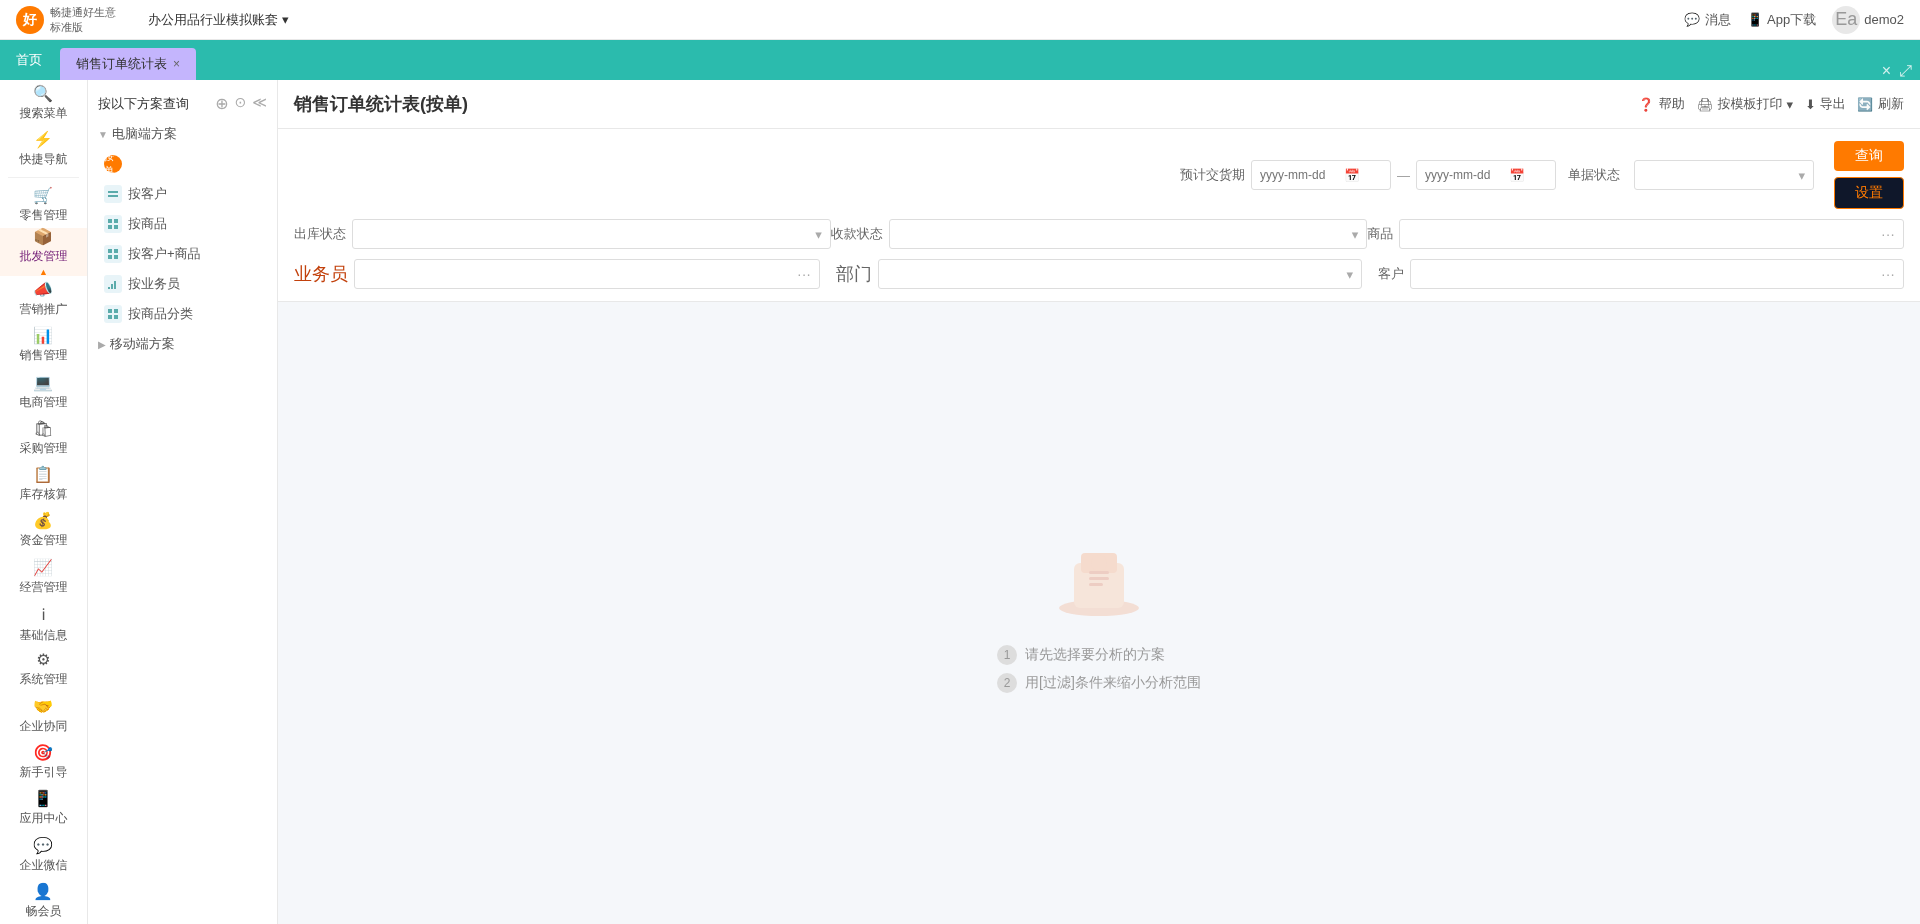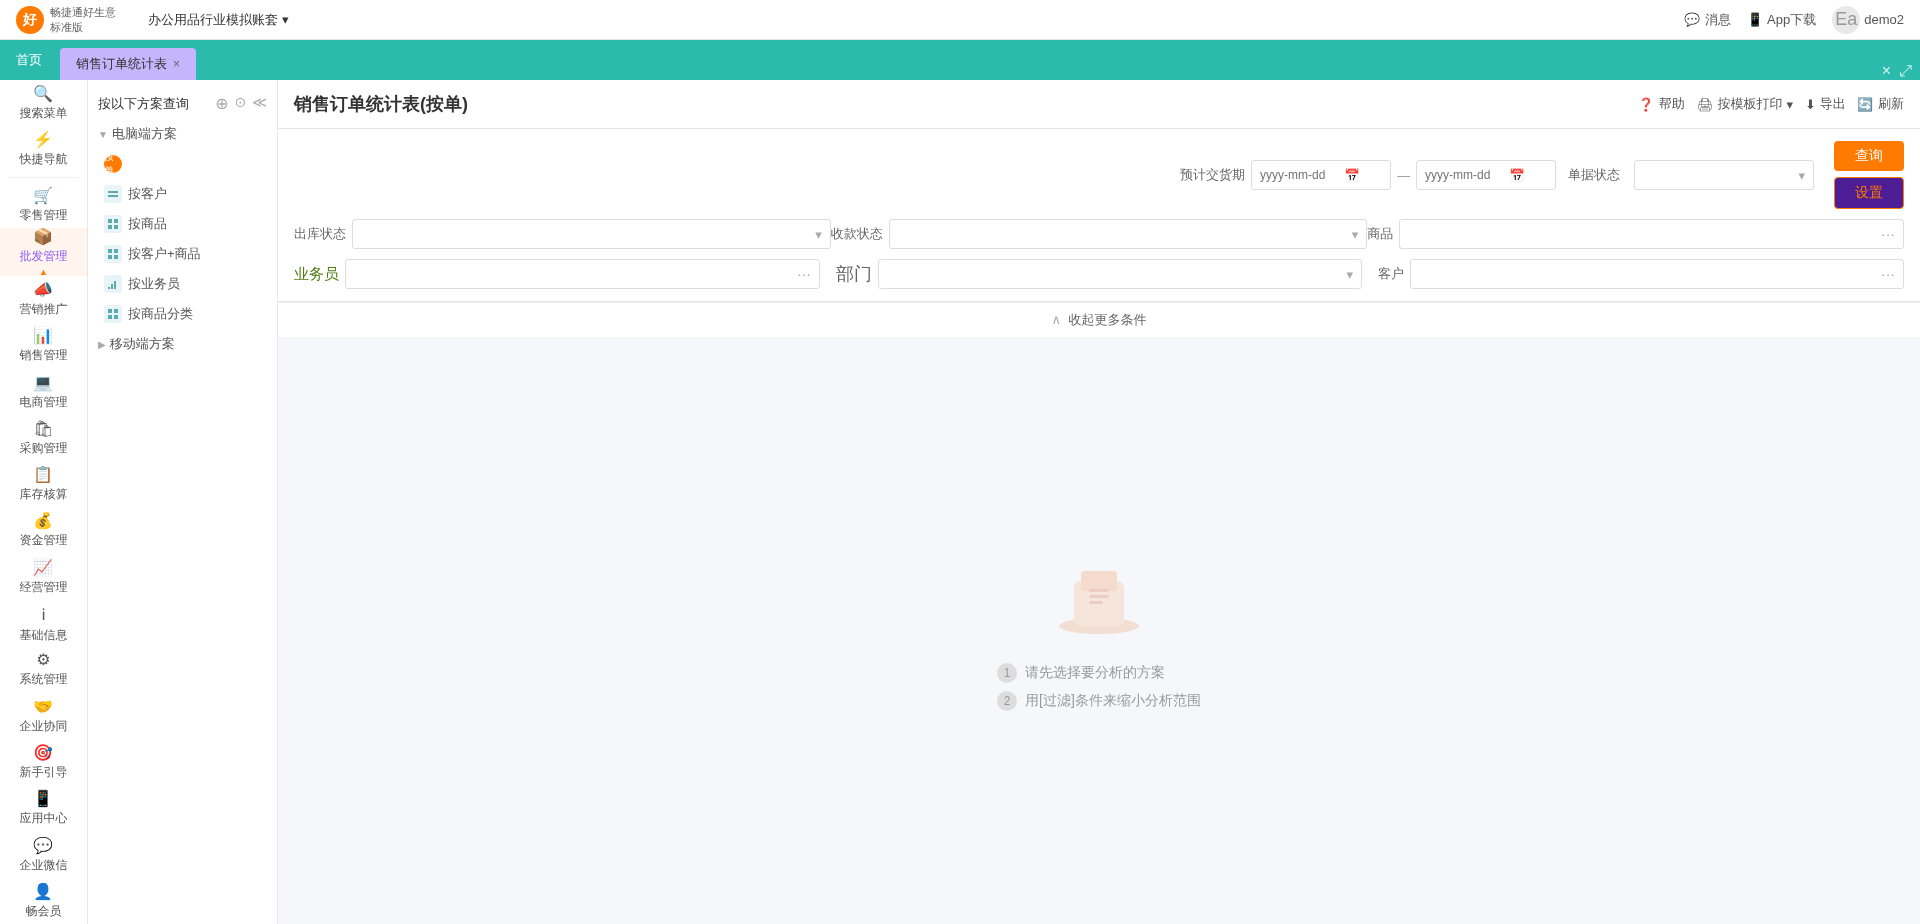--- a/index.html
+++ b/index.html
@@ -54,21 +54,21 @@
     .page-header { background: #fff; padding: 12px 16px 0 16px; border-bottom: 1px solid #e8e8e8; flex-shrink: 0; }
     .page-title-row { display: flex; align-items: center; justify-content: space-between; margin-bottom: 12px; }
     .page-title { font-size: 18px; font-weight: 600; color: #333; }
     .page-actions { display: flex; gap: 12px; align-items: center; }
     .action-btn { display: flex; align-items: center; gap: 4px; font-size: 13px; color: #555; cursor: pointer; }
     .date-btn { padding: 2px 8px; border: 1px solid #ddd; border-radius: 3px; font-size: 12px; color: #555; cursor: pointer; background: #fff; }
     .date-btn.active { background: #ff7a00; border-color: #ff7a00; color: #fff; border-radius: 12px; padding: 2px 10px; }
 
     
     .query-btn { background: #ff7a00; color: #fff; border: none; border-radius: 4px; padding: 6px 20px; font-size: 14px; cursor: pointer; }
-    .set-btn { background: #4c1d95; color: #ff7a00; border: 1px solid #ff7a00; border-radius: 4px; padding: 6px 20px; font-size: 14px; cursor: pointer; }
+    .set-btn { background: #0f172a; color: #ff7a00; border: 1px solid #ff7a00; border-radius: 4px; padding: 6px 20px; font-size: 14px; cursor: pointer; }
     .btn-group { display: flex; flex-direction: column; gap: 6px; margin-left: 8px; }
 
     
     .collapse-bar { text-align: center; padding: 8px; border-top: 1px solid #f0f0f0; cursor: pointer; color: #666; font-size: 13px; background: #fff; }
 
     
     .empty-state { flex: 1; display: flex; flex-direction: column; align-items: center; justify-content: center; background: #f5f7fa; gap: 12px; }
     .empty-hints { display: flex; flex-direction: column; gap: 8px; }
     .empty-hint { display: flex; align-items: center; gap: 8px; font-size: 14px; color: #999; }
     .hint-num { width: 20px; height: 20px; border-radius: 50%; background: #ddd; color: #999; display: flex; align-items: center; justify-content: center; font-size: 12px; }
@@ -133,21 +133,21 @@
       <span class="icon">⚡</span>
       <span>快捷导航</span>
     </div>
     <div class="sidebar-divider"></div>
     <div class="sidebar-item">
       <span class="icon">🛒</span>
       <span>零售管理</span>
     </div>
     <div class="sidebar-item" style="background:#fff5ee;">
       <span class="icon">📦</span>
-      <span style="color:#8b5cf6;">批发管理</span>
+      <span style="color:#701a75;">批发管理</span>
       <span style="font-size:9px;color:#ff7a00;">▲</span>
     </div>
     <div class="sidebar-item">
       <span class="icon">📣</span>
       <span>营销推广</span>
     </div>
     <div class="sidebar-item">
       <span class="icon">📊</span>
       <span>销售管理</span>
     </div>
@@ -368,21 +368,21 @@
             <span style="font-size:13px;color:#666;white-space:nowrap;">商品</span>
             <div style="display:flex;align-items:center;border:1px solid #ddd;border-radius:3px;height:30px;padding:0 8px;background:#fff;flex:1;cursor:pointer;justify-content:flex-end;">
               <span style="color:#aaa;font-size:14px;">···</span>
             </div>
           </div>
         </div>
 
         <div style="display:flex; align-items:center; gap:16px;">
 
           <div style="display:flex;align-items:center;gap:6px;flex:1;">
-            <span style="font-size:15px;color:#4d7c0f;white-space:nowrap;">业务员</span>
+            <span style="font-size:18px;color:#c2410c;white-space:nowrap;">业务员</span>
             <div style="display:flex;align-items:center;border:1px solid #ddd;border-radius:3px;height:30px;padding:0 8px;background:#fff;flex:1;cursor:pointer;justify-content:flex-end;">
               <span style="color:#aaa;font-size:14px;">···</span>
             </div>
           </div>
 
           <div style="display:flex;align-items:center;gap:6px;flex:1;">
             <span style="font-size:18px;color:#666;white-space:nowrap;">部门</span>
             <div style="display:flex;align-items:center;border:1px solid #ddd;border-radius:3px;height:30px;padding:0 8px;background:#fff;flex:1;cursor:pointer;justify-content:space-between;">
               <span style="color:#bbb;font-size:13px;"></span>
               <span style="color:#aaa;">▾</span>
@@ -391,24 +391,20 @@
 
           <div style="display:flex;align-items:center;gap:6px;flex:1;">
             <span style="font-size:13px;color:#666;white-space:nowrap;">客户</span>
             <div style="display:flex;align-items:center;border:1px solid #ddd;border-radius:3px;height:30px;padding:0 8px;background:#fff;flex:1;cursor:pointer;justify-content:flex-end;">
               <span style="color:#aaa;font-size:14px;">···</span>
             </div>
           </div>
         </div>
       </div>
 
-      <div class="collapse-bar">
-        <span style="color:#aaa;margin-right:4px;">∧</span>
-        <span>收起更多条件</span>
-      </div>
 
       <div class="empty-state">
         <div style="position:relative;width:120px;height:100px;">
           <svg viewBox="0 0 120 100" width="120" height="100" opacity="0.35">
             <ellipse cx="60" cy="75" rx="40" ry="8" fill="#f0b090"></ellipse>
             <rect x="35" y="30" width="50" height="45" rx="6" fill="#f9c4a0"></rect>
             <rect x="42" y="20" width="36" height="20" rx="4" fill="#f5a87a"></rect>
             <circle cx="60" cy="30" r="8" fill="#f5a87a"></circle>
             <rect x="50" y="38" width="20" height="3" rx="1.5" fill="#e08060"></rect>
             <rect x="50" y="44" width="20" height="3" rx="1.5" fill="#e08060"></rect>

